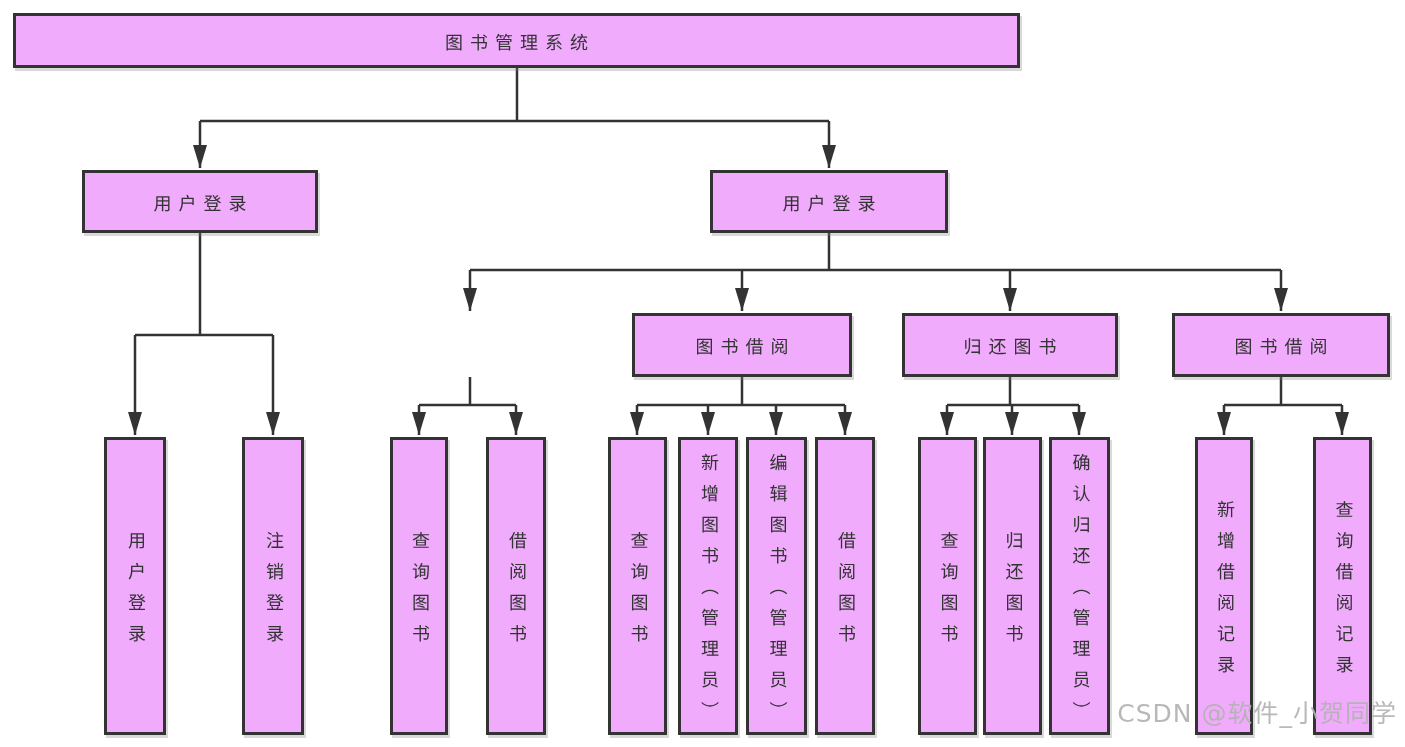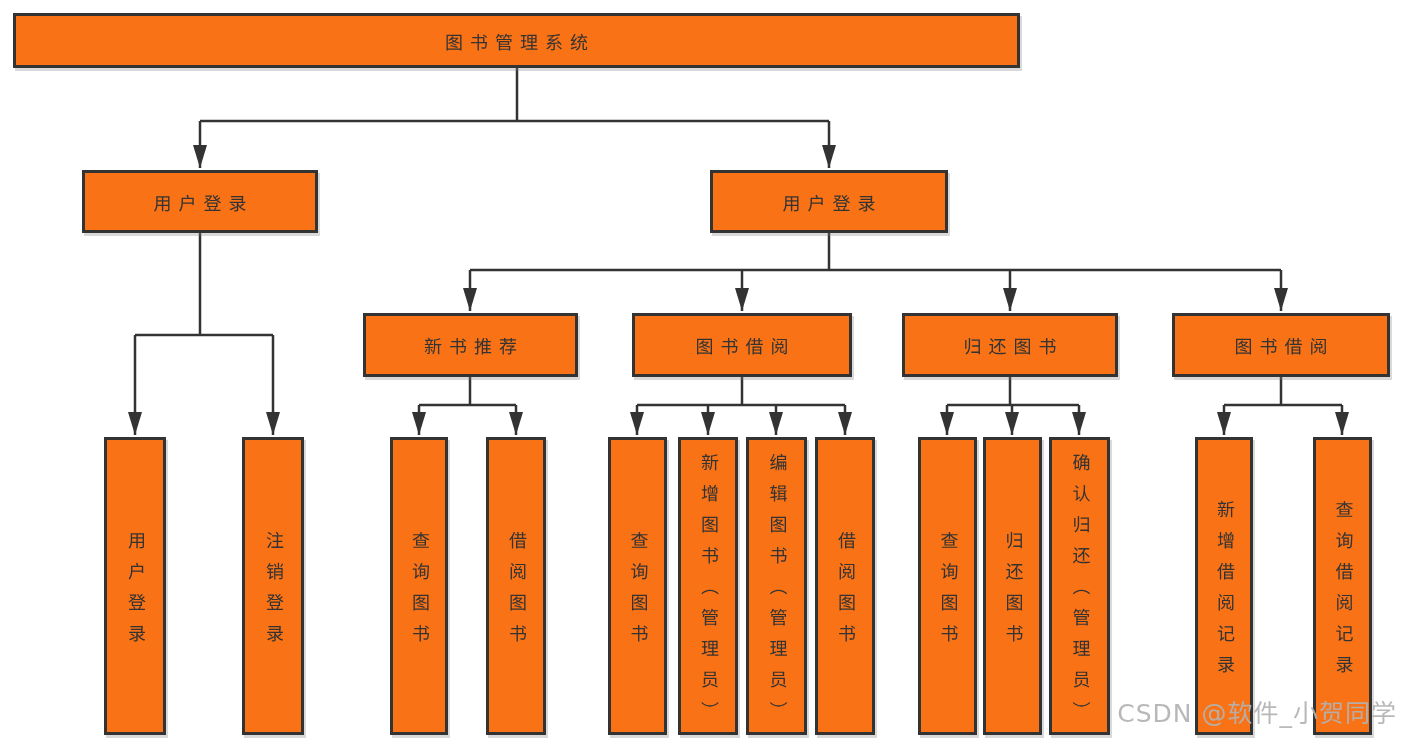--- a/index.html
+++ b/index.html
@@ -16,21 +16,21 @@
     overflow: hidden;
   }
   .wires {
     position: absolute;
     left: 0; top: 0;
     width: 1405px; height: 747px;
   }
   .node {
     position: absolute;
     border: 3px solid #333333;
-    background: #f97316;
+    background: #f0abfc;
     display: flex;
     align-items: center;
     justify-content: center;
     box-shadow: 2px 3px 0 rgba(130,130,130,0.30);
   }
   .hlabel {
     font-size: 18px;
     letter-spacing: 7px;
     margin-right: -7px;
     white-space: nowrap;
@@ -152,23 +152,20 @@
     <span class="hlabel">图书管理系统</span>
   </div>
 
   <div class="node n-user-login">
     <span class="hlabel">用户登录</span>
   </div>
   <div class="node n-book-mgmt">
     <span class="hlabel">用户登录</span>
   </div>
 
-  <div class="node n-new-book">
-    <span class="hlabel">新书推荐</span>
-  </div>
   <div class="node n-book-borrow">
     <span class="hlabel">图书借阅</span>
   </div>
   <div class="node n-cur-borrow">
     <span class="hlabel">归还图书</span>
   </div>
   <div class="node n-borrow-rec">
     <span class="hlabel">图书借阅</span>
   </div>
 

